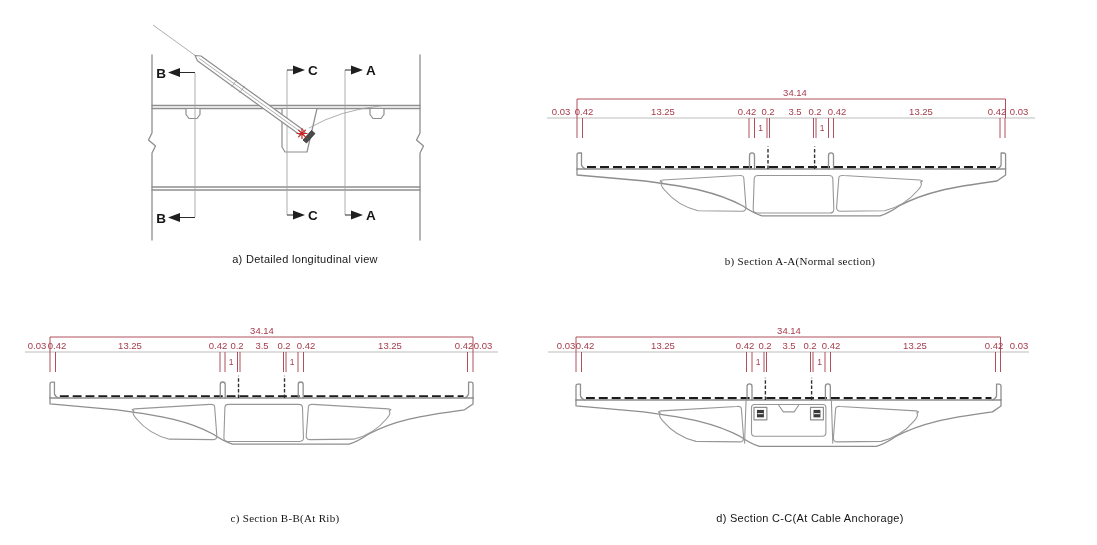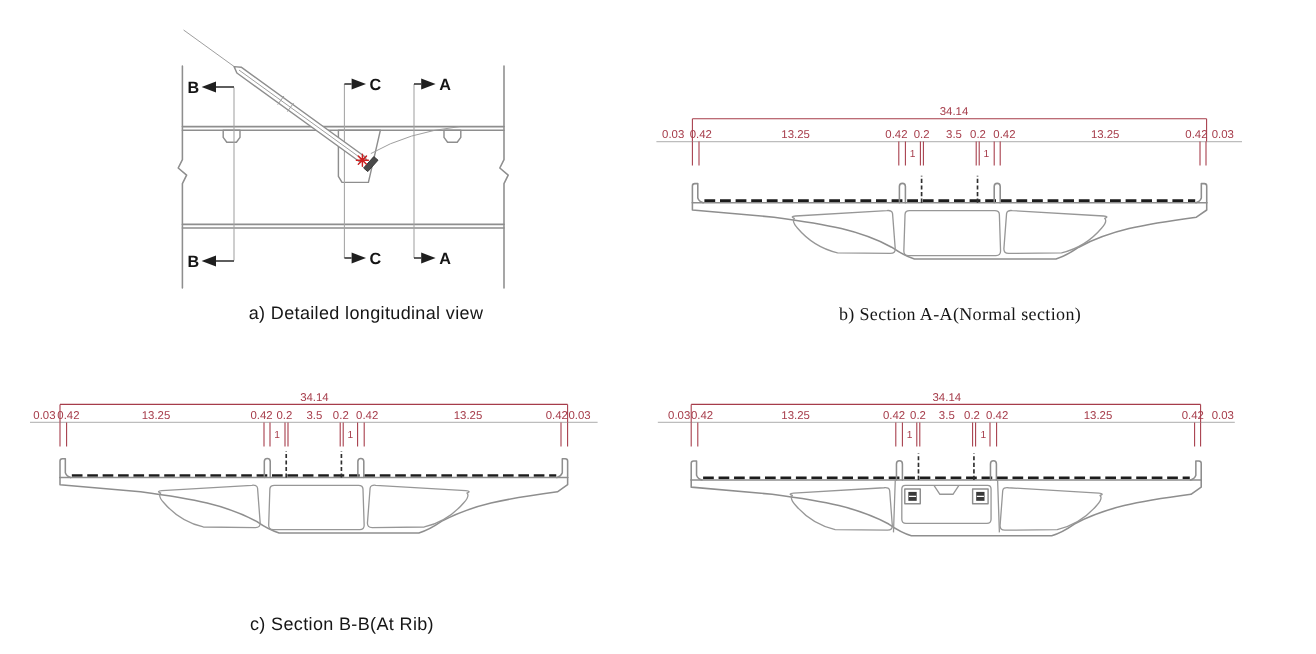--- a/index.html
+++ b/index.html
@@ -16,21 +16,21 @@
   .secline{stroke:#a5a5a5;fill:none;stroke-width:0.9;}
   .conn{stroke:#2a2a2a;fill:none;stroke-width:1.1;}
   .arrow{fill:#1f1f1f;stroke:none;}
   .sec-letter{font-size:13.5px;font-weight:bold;fill:#151515;}
   .red-line{stroke:#a63c4a;stroke-width:0.9;fill:none;}
   .gray-base{stroke:#bdbdbd;stroke-width:1;fill:none;}
   .dim-label{fill:#a63c4a;font-size:9.5px;text-anchor:middle;}
   .dim-one{fill:#a63c4a;font-size:8.5px;text-anchor:middle;}
   .whitefill{fill:#ffffff;stroke:#8e8e8e;stroke-width:1.2;stroke-linejoin:round;}
   .redmark{stroke:#cc2222;stroke-width:1.2;fill:none;stroke-linecap:round;}
-  .caption{position:absolute;width:510px;text-align:center;font-size:15px;color:#161616;
+  .caption{position:absolute;width:510px;text-align:center;font-size:11px;color:#161616;
            letter-spacing:0.3px;}
 </style>
 </head>
 <body>
 
 <div id="stage">
 
   <svg width="0" height="0" style="position:absolute">
     <defs>
       <g id="girder-shell">
@@ -150,21 +150,21 @@
         <text class="dim-label" x="483" y="29">0.03</text>
         <text class="dim-one" x="231" y="45">1</text>
         <text class="dim-one" x="292" y="45">1</text>
       </g>
       <g transform="translate(50,78) scale(0.987) translate(-32,-84)">
         <use href="#girder-shell"></use>
         <use href="#cells-normal"></use>
       </g>
     </svg>
   </figure>
-  <div class="caption" style="left:30px;top:512px;">c) Section B-B(At Rib)</div>
+  <div class="caption" style="left:30px;top:512px;font-family:Liberation Serif, serif;">c) Section B-B(At Rib)</div>
 
   <figure class="panel" style="left:548px;top:320px;">
     <svg width="549" height="140" viewBox="0 0 549 140">
       <g>
         <path class="gray-base" d="M0,32 H481"></path>
         <path class="red-line" d="M28,17 V32 M452.5,17 V32 M28,17 H452.5"></path>
         <path class="red-line" d="M28,32 V52 M33.5,32 V52 M198.5,32 V52 M204,32 V52 M216,32 V52 M218.5,32 V52 M262.5,32 V52 M265,32 V52 M277,32 V52 M282.5,32 V52 M447.5,32 V52 M452.5,32 V52"></path>
         <text class="dim-label" x="241" y="14">34.14</text>
         <text class="dim-label" x="18" y="29">0.03</text>
         <text class="dim-label" x="37" y="29">0.42</text>
@@ -179,14 +179,15 @@
         <text class="dim-label" x="471" y="29">0.03</text>
         <text class="dim-one" x="210" y="45">1</text>
         <text class="dim-one" x="271.5" y="45">1</text>
       </g>
       <g transform="translate(28,80) scale(0.9916) translate(-32,-84)">
         <use href="#girder-shell"></use>
         <use href="#cells-anchor"></use>
       </g>
     </svg>
   </figure>
+  <div class="caption" style="left:555px;top:512px;">d) Section C-C(At Cable Anchorage)</div>
 
 </div>
 
 </body></html>

